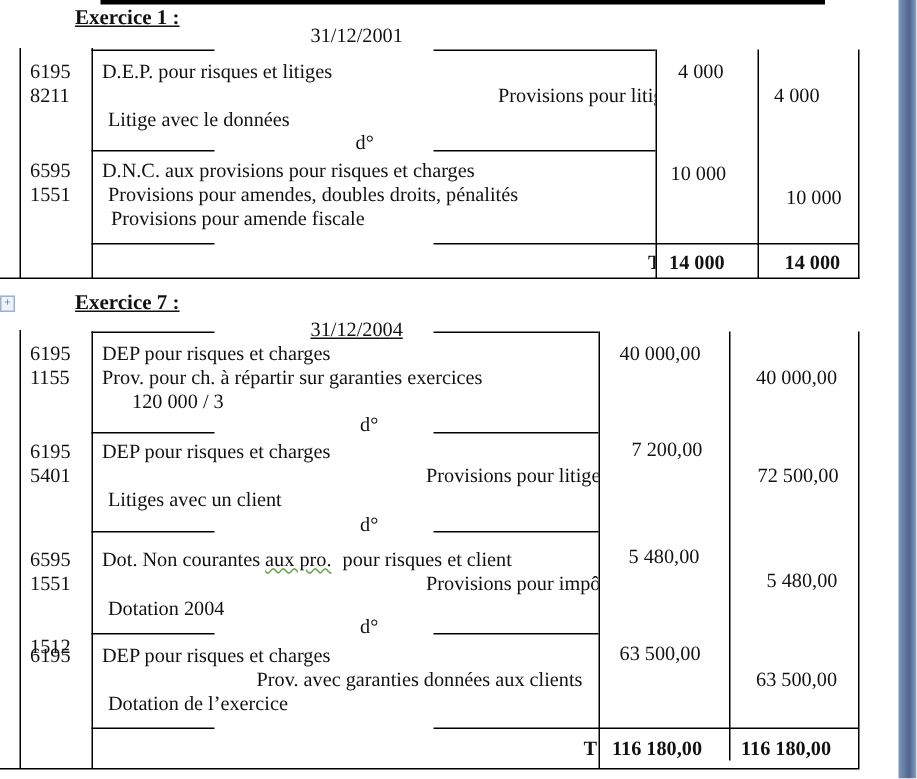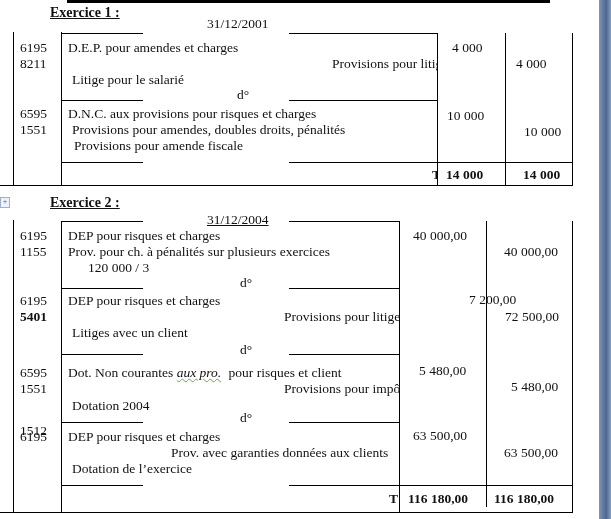--- a/index.html
+++ b/index.html
@@ -9,21 +9,21 @@
   .vl { position:absolute; width:1px; background:#000; }
   .hl { position:absolute; height:1px; background:#000; }
   .topbar { position:absolute; left:67px; top:0; width:483px; height:3px; background:#000; }
   .title { font-weight:bold; text-decoration:underline; font-size:14px; }
   .bold { font-weight:bold; }
   .clip { overflow:hidden; }
   .scrollbar { position:absolute; left:599px; top:0; width:12px; height:519px;
                background:linear-gradient(to right,#7f95b8,#4e6590 60%,#8aa0c0); }
   .anchor-icon { position:absolute; left:0; top:197px; width:8px; height:9px; border:1px solid #9db0cf;
                  font-size:8px; line-height:8px; color:#3a5a9a; text-align:center; background:#eef2fa; }
-  .squiggle { text-decoration:underline wavy #6aa84f; text-decoration-thickness:1px;font-style:italic; }
+  .squiggle { text-decoration:underline wavy #6aa84f; text-decoration-thickness:1px; }
 </style>
 </head>
 <body>
 
 <div class="topbar"></div>
 
 <div class="abs title" style="left:50px;top:5px;">Exercice 1 :</div>
 
 <div>
 
@@ -38,43 +38,43 @@
   <div class="hl" style="left:61px;top:100px;width:82px;"></div>
   <div class="hl" style="left:289px;top:100px;width:148px;"></div>
   <div class="hl" style="left:61px;top:162px;width:82px;"></div>
   <div class="hl" style="left:289px;top:162px;width:283px;"></div>
   <div class="hl" style="left:0px;top:185px;width:573px;"></div>
 
   <div class="abs" style="left:207px;top:16px;">31/12/2001</div>
 
   <div class="abs" style="left:20px;top:40px;">6195</div>
   <div class="abs" style="left:20px;top:56px;">8211</div>
-  <div class="abs" style="left:68px;top:40px;">D.E.P. pour amendes et charges</div>
+  <div class="abs" style="left:68px;top:40px;">D.E.P. pour risques et litiges</div>
   <div class="abs clip" style="left:332px;top:56px;width:105px;">Provisions pour litiges</div>
-  <div class="abs" style="left:72px;top:72px;">Litige pour le salarié</div>
+  <div class="abs" style="left:72px;top:72px;">Litige avec le données</div>
   <div class="abs" style="left:452px;top:40px;">4 000</div>
   <div class="abs" style="left:516px;top:56px;">4 000</div>
 
   <div class="abs" style="left:237px;top:87px;">d°</div>
   <div class="abs" style="left:20px;top:106px;">6595</div>
   <div class="abs" style="left:20px;top:122px;">1551</div>
   <div class="abs" style="left:68px;top:106px;">D.N.C. aux provisions pour risques et charges</div>
   <div class="abs" style="left:72px;top:122px;">Provisions pour amendes, doubles droits, pénalités</div>
   <div class="abs" style="left:74px;top:138px;">Provisions pour amende fiscale</div>
   <div class="abs" style="left:447px;top:108px;">10 000</div>
   <div class="abs" style="left:524px;top:124px;">10 000</div>
 
   <div class="abs clip bold" style="left:432px;top:167px;width:5px;">T</div>
   <div class="abs bold" style="left:446px;top:167px;">14 000</div>
   <div class="abs bold" style="left:523px;top:167px;">14 000</div>
 </div>
 
 <div class="anchor-icon">+</div>
 
-<div class="abs title" style="left:50px;top:195px;">Exercice 2 :</div>
+<div class="abs title" style="left:50px;top:195px;">Exercice 7 :</div>
 
 <div>
 
   <div class="vl" style="left:13px;top:220px;height:292px;"></div>
   <div class="vl" style="left:61px;top:221px;height:291px;"></div>
   <div class="vl" style="left:399px;top:221px;height:291px;"></div>
   <div class="vl" style="left:486px;top:221px;height:286px;"></div>
   <div class="vl" style="left:572px;top:221px;height:291px;"></div>
 
   <div class="hl" style="left:61px;top:221px;width:82px;"></div>
@@ -87,32 +87,32 @@
   <div class="hl" style="left:289px;top:422px;width:110px;"></div>
   <div class="hl" style="left:61px;top:485px;width:82px;"></div>
   <div class="hl" style="left:289px;top:485px;width:283px;"></div>
   <div class="hl" style="left:0px;top:512px;width:573px;"></div>
 
   <div class="abs" style="left:207px;top:212px;text-decoration:underline;">31/12/2004</div>
 
   <div class="abs" style="left:20px;top:228px;">6195</div>
   <div class="abs" style="left:20px;top:244px;">1155</div>
   <div class="abs" style="left:68px;top:228px;">DEP pour risques et charges</div>
-  <div class="abs" style="left:68px;top:244px;">Prov. pour ch. à pénalités sur plusieurs exercices</div>
+  <div class="abs" style="left:68px;top:244px;">Prov. pour ch. à répartir sur garanties exercices</div>
   <div class="abs" style="left:88px;top:260px;">120 000 / 3</div>
   <div class="abs" style="left:413px;top:228px;">40 000,00</div>
   <div class="abs" style="left:504px;top:244px;">40 000,00</div>
 
   <div class="abs" style="left:240px;top:275px;">d°</div>
   <div class="abs" style="left:20px;top:293px;">6195</div>
-  <div class="abs" style="left:20px;top:309px;font-weight:bold;">5401</div>
+  <div class="abs" style="left:20px;top:309px;">5401</div>
   <div class="abs" style="left:68px;top:293px;">DEP pour risques et charges</div>
   <div class="abs clip" style="left:284px;top:309px;width:115px;">Provisions pour litiges</div>
   <div class="abs" style="left:72px;top:325px;text-align:right;">Litiges avec un client</div>
-  <div class="abs" style="left:421px;top:292px;margin-left:48px;">7 200,00</div>
+  <div class="abs" style="left:421px;top:292px;">7 200,00</div>
   <div class="abs" style="left:505px;top:309px;">72 500,00</div>
 
   <div class="abs" style="left:240px;top:342px;">d°</div>
   <div class="abs" style="left:20px;top:365px;">6595</div>
   <div class="abs" style="left:20px;top:381px;">1551</div>
   <div class="abs" style="left:68px;top:365px;">
     <span>Dot. Non courantes</span>
     <span class="squiggle">aux pro.</span>
     <span style="margin-left:4px;">pour risques et client</span>
   </div>

